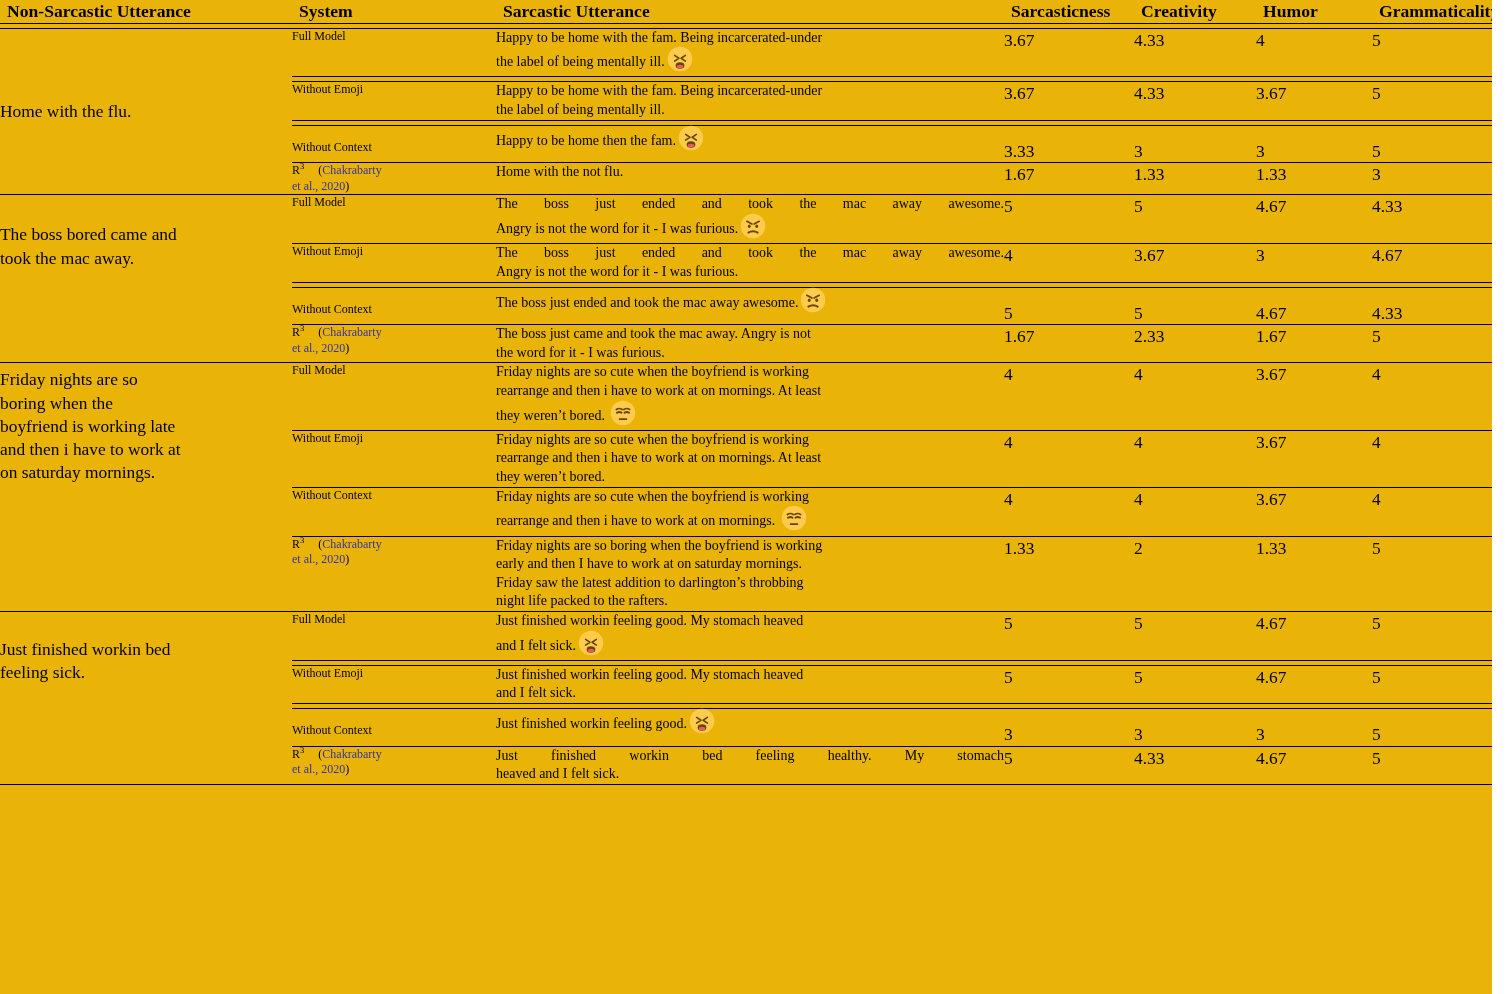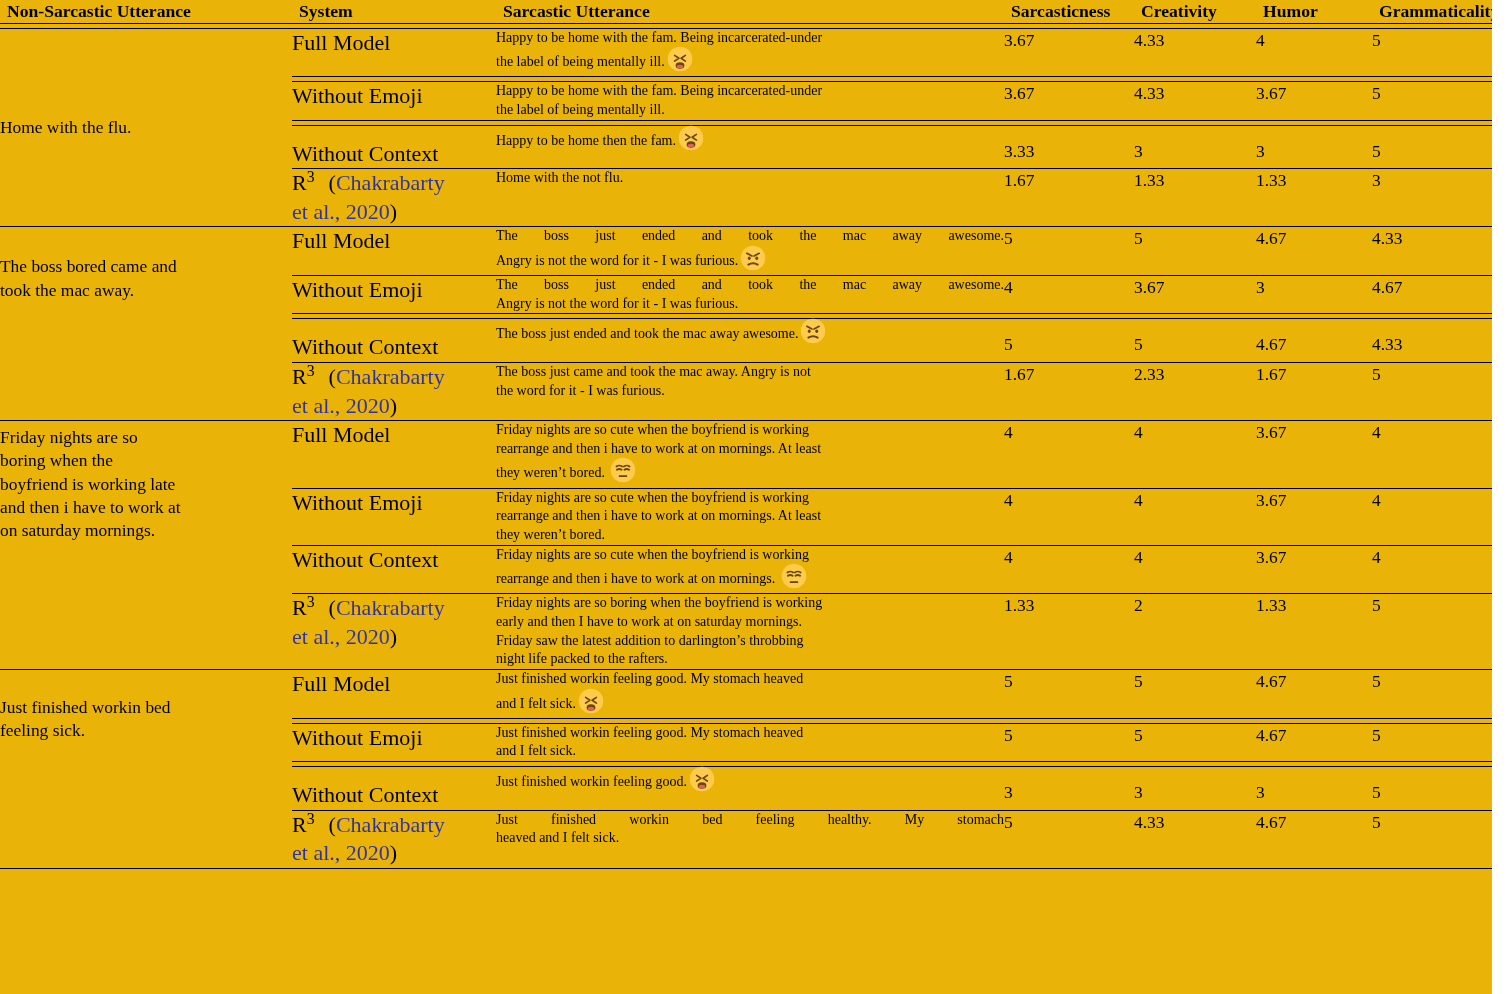--- a/index.html
+++ b/index.html
@@ -88,21 +88,21 @@
   td.nonsarc {
     padding: 0 12px 0 14px;
     font-size: 17.4px;
     line-height: 1.33;
   }
   td.nonsarc .ns-inner { display: block; }
   td.nonsarc.v-mid { vertical-align: middle; }
 
   td.system {
     padding: 1px 6px 2px 7px;
-    font-size: 22px;
+    font-size: 12px;
     line-height: 1.3;
     white-space: normal;
   }
   td.sarc {
     padding: 1px 12px 2px 7px;
     font-size: 14px;
     line-height: 1.33;
   }
   td.sarc.just { text-align: justify; text-align-last: left; }
   td.num {

